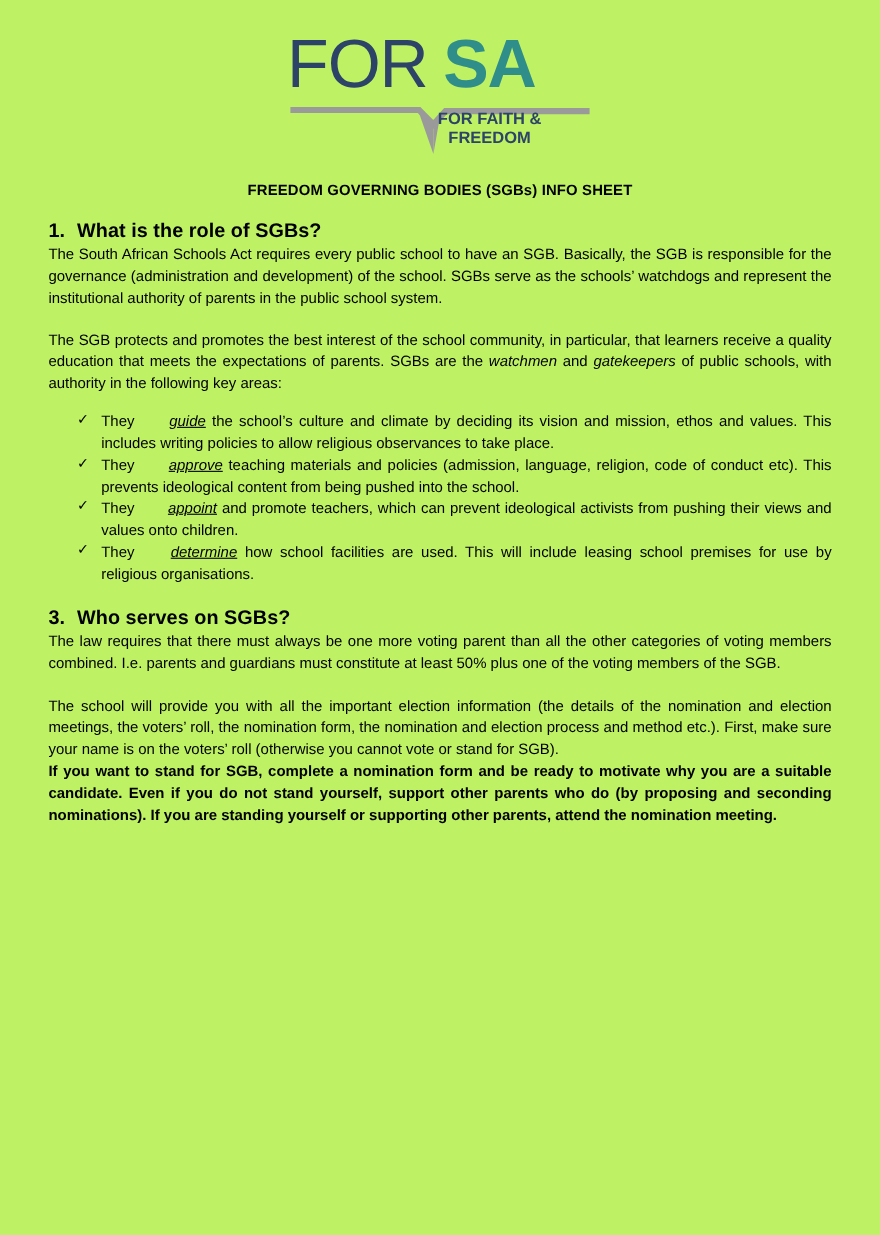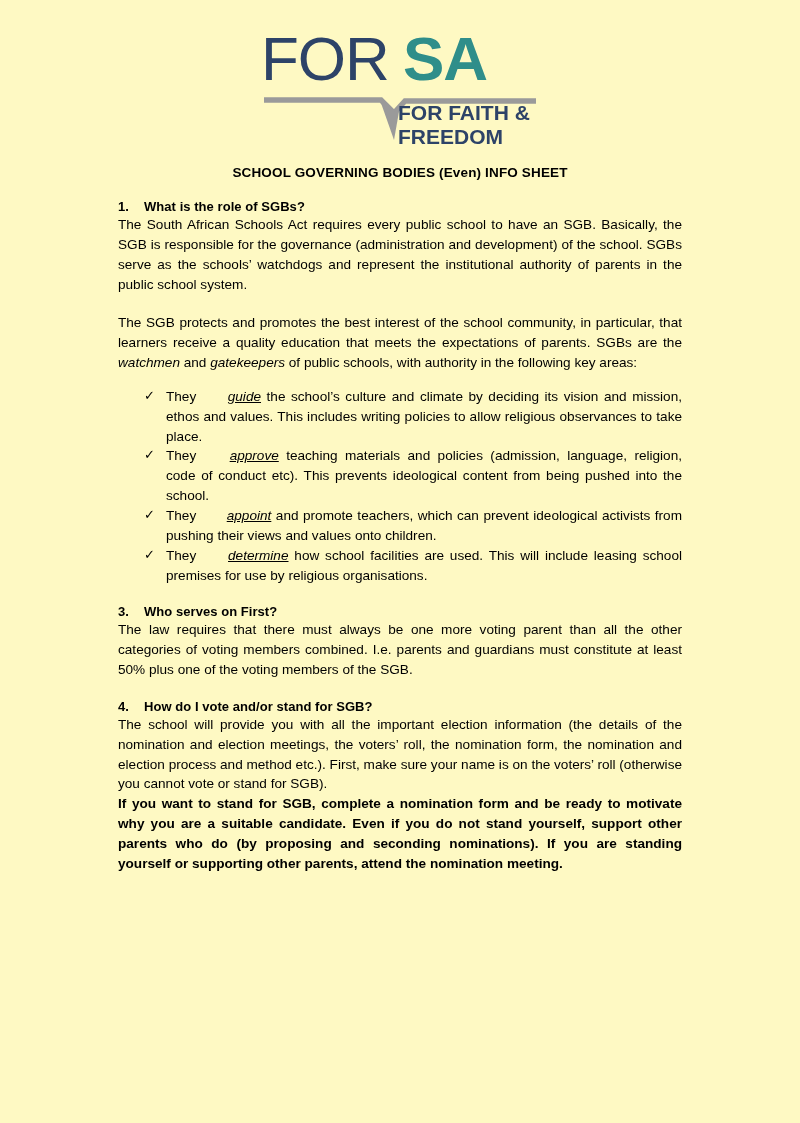--- a/index.html
+++ b/index.html
@@ -11,23 +11,23 @@
     width: 800px;
     height: 1123px;
     font-family: "Liberation Sans", sans-serif;
     color: #000000;
     -webkit-font-smoothing: antialiased;
   }
   .page {
     position: relative;
     width: 800px;
     height: 1123px;
-    background: #fef9c3;
+    background: #bef264;
     box-sizing: border-box;
-    padding: 0 118px;
+    padding: 0 44px;
   }
 
   
   .logo-block {
     padding-top: 28px;
     display: flex;
     justify-content: center;
   }
   .logo {
     position: relative;
@@ -58,42 +58,43 @@
     left: 2px;
     top: 66px;
     width: 274px;
     height: 48px;
   }
   .logo-tagline {
     position: absolute;
     left: 137px;
     top: 73px;
     font-family: "Liberation Sans", sans-serif;
-    font-size: 21px;
+    font-size: 15px;
     font-weight: bold;
     color: #2d4368;
     line-height: 1.12;
     letter-spacing: 0px;
+    text-align: center;
   }
 
   
   .doc-title {
     text-align: center;
     font-size: 13.5px;
     font-weight: bold;
     margin-top: 22px;
     letter-spacing: 0.15px;
   }
 
   
   .section {
     margin-top: 19px;
   }
   .section-heading {
-    font-size: 13px;
+    font-size: 18px;
     font-weight: bold;
     margin-bottom: 1px;
     letter-spacing: 0.05px;
   }
   .section-heading .num {
     display: inline-block;
     width: 26px;
   }
   p.body-text {
     font-size: 13.6px;
@@ -151,21 +152,21 @@
       </svg>
 
       <div class="logo-tagline">
         <div>FOR FAITH &amp;</div>
         <div>FREEDOM</div>
       </div>
 
     </div>
   </div>
 
-  <div class="doc-title">SCHOOL GOVERNING BODIES (Even) INFO SHEET</div>
+  <div class="doc-title">FREEDOM GOVERNING BODIES (SGBs) INFO SHEET</div>
 
   <div class="section">
     <div class="section-heading">
       <span class="num">1.</span><span>What is the role of SGBs?</span>
     </div>
     <p class="body-text">The South African Schools Act requires every public school to have an SGB. Basically, the SGB is responsible for the governance (administration and development) of the school. SGBs serve as the schools’ watchdogs and represent the institutional authority of parents in the public school system.</p>
   </div>
 
   <div class="section">
     <p class="body-text"><span>The SGB protects and promotes the best interest of the school community, in particular, that learners receive a quality education that meets the expectations of parents. SGBs are the </span><em class="ital">watchmen</em><span> and </span><em class="ital">gatekeepers</em><span> of public schools, with authority in the following key areas:</span></p>
@@ -181,26 +182,23 @@
         <span class="tick">✓</span><span>They </span><em class="italunder">appoint</em><span> and promote teachers, which can prevent ideological activists from pushing their views and values onto children.</span>
       </li>
       <li>
         <span class="tick">✓</span><span>They </span><em class="italunder">determine</em><span> how school facilities are used. This will include leasing school premises for use by religious organisations.</span>
       </li>
     </ul>
   </div>
 
   <div class="section">
     <div class="section-heading">
-      <span class="num">3.</span><span>Who serves on First?</span>
+      <span class="num">3.</span><span>Who serves on SGBs?</span>
     </div>
     <p class="body-text">The law requires that there must always be one more voting parent than all the other categories of voting members combined. I.e. parents and guardians must constitute at least 50% plus one of the voting members of the SGB.</p>
   </div>
 
   <div class="section">
-    <div class="section-heading">
-      <span class="num">4.</span><span>How do I vote and/or stand for SGB?</span>
-    </div>
     <p class="body-text">The school will provide you with all the important election information (the details of the nomination and election meetings, the voters’ roll, the nomination form, the nomination and election process and method etc.). First, make sure your name is on the voters’ roll (otherwise you cannot vote or stand for SGB).</p>
     <p class="body-text">If you want to stand for SGB, complete a nomination form and be ready to motivate why you are a suitable candidate. Even if you do not stand yourself, support other parents who do (by proposing and seconding nominations). If you are standing yourself or supporting other parents, attend the nomination meeting.</p>
   </div>
 
 </div>
 
 </body></html>

